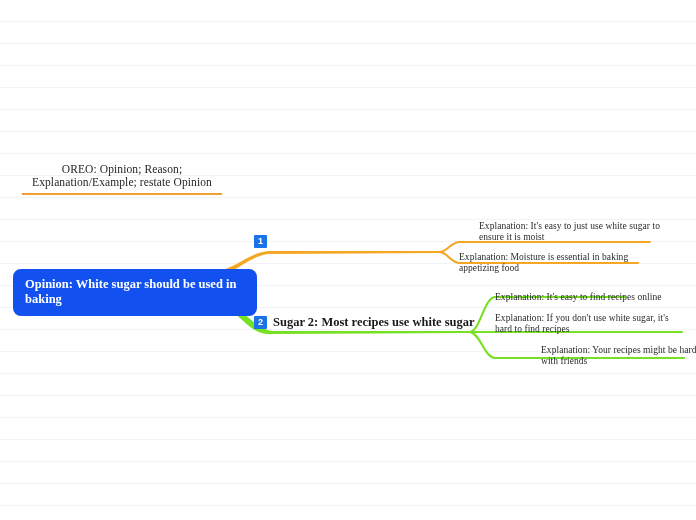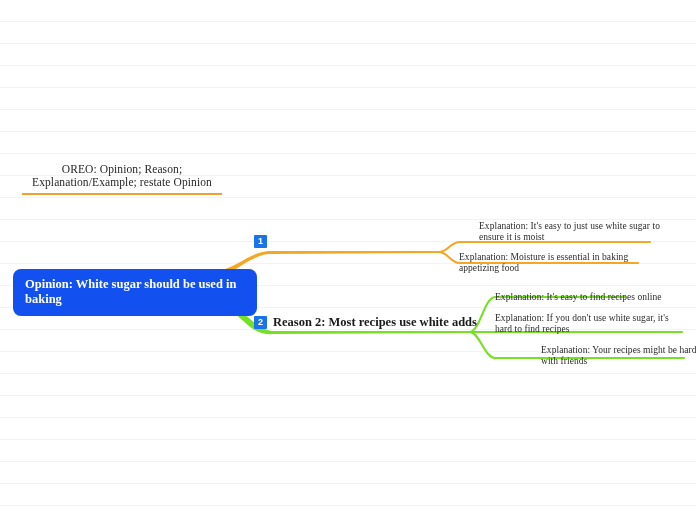--- a/index.html
+++ b/index.html
@@ -146,20 +146,20 @@
 
   <div class="branch-label" id="branch-1">
     <span class="branch-badge">1</span>
   </div>
 
   <div class="leaf" id="leaf-o1">Explanation: It's easy to just use white sugar to ensure it is moist</div>
   <div class="leaf" id="leaf-o2">Explanation: Moisture is essential in baking appetizing food</div>
 
   <div class="branch-label" id="branch-2">
     <span class="branch-badge">2</span>
-    <span class="branch-title">Reason 2: Most recipes use white adds</span>
+    <span class="branch-title">Sugar 2: Most recipes use white sugar</span>
   </div>
 
   <div class="leaf" id="leaf-g1">Explanation: It's easy to find recipes online</div>
   <div class="leaf" id="leaf-g2">Explanation: If you don't use white sugar, it's hard to find recipes</div>
   <div class="leaf" id="leaf-g3">Explanation: Your recipes might be hard to share with friends</div>
 
 </div>
 
 </body></html>

